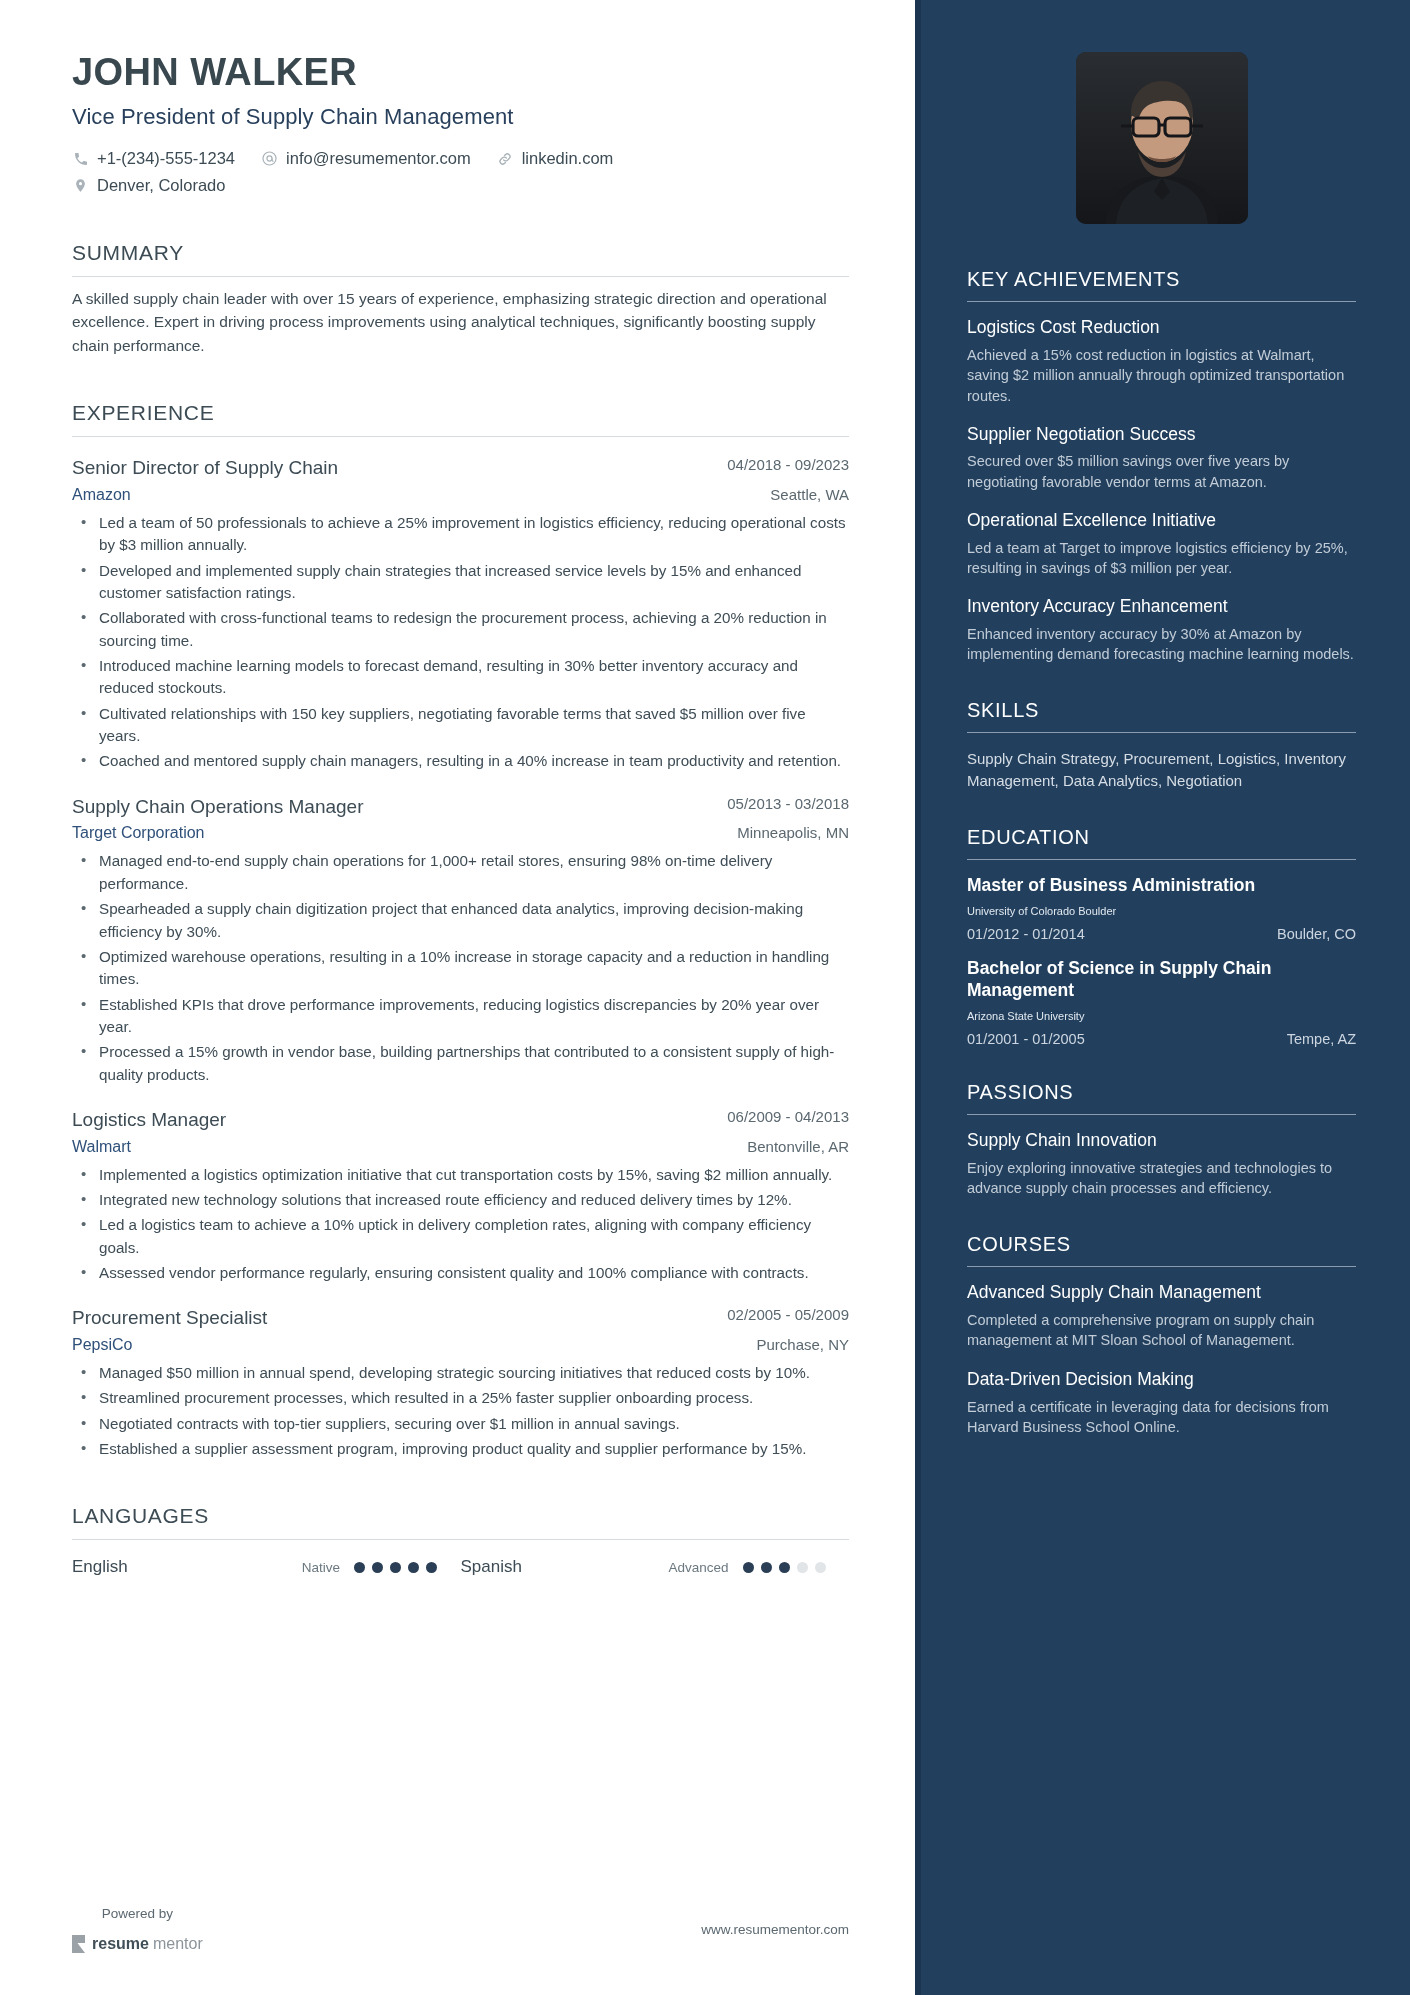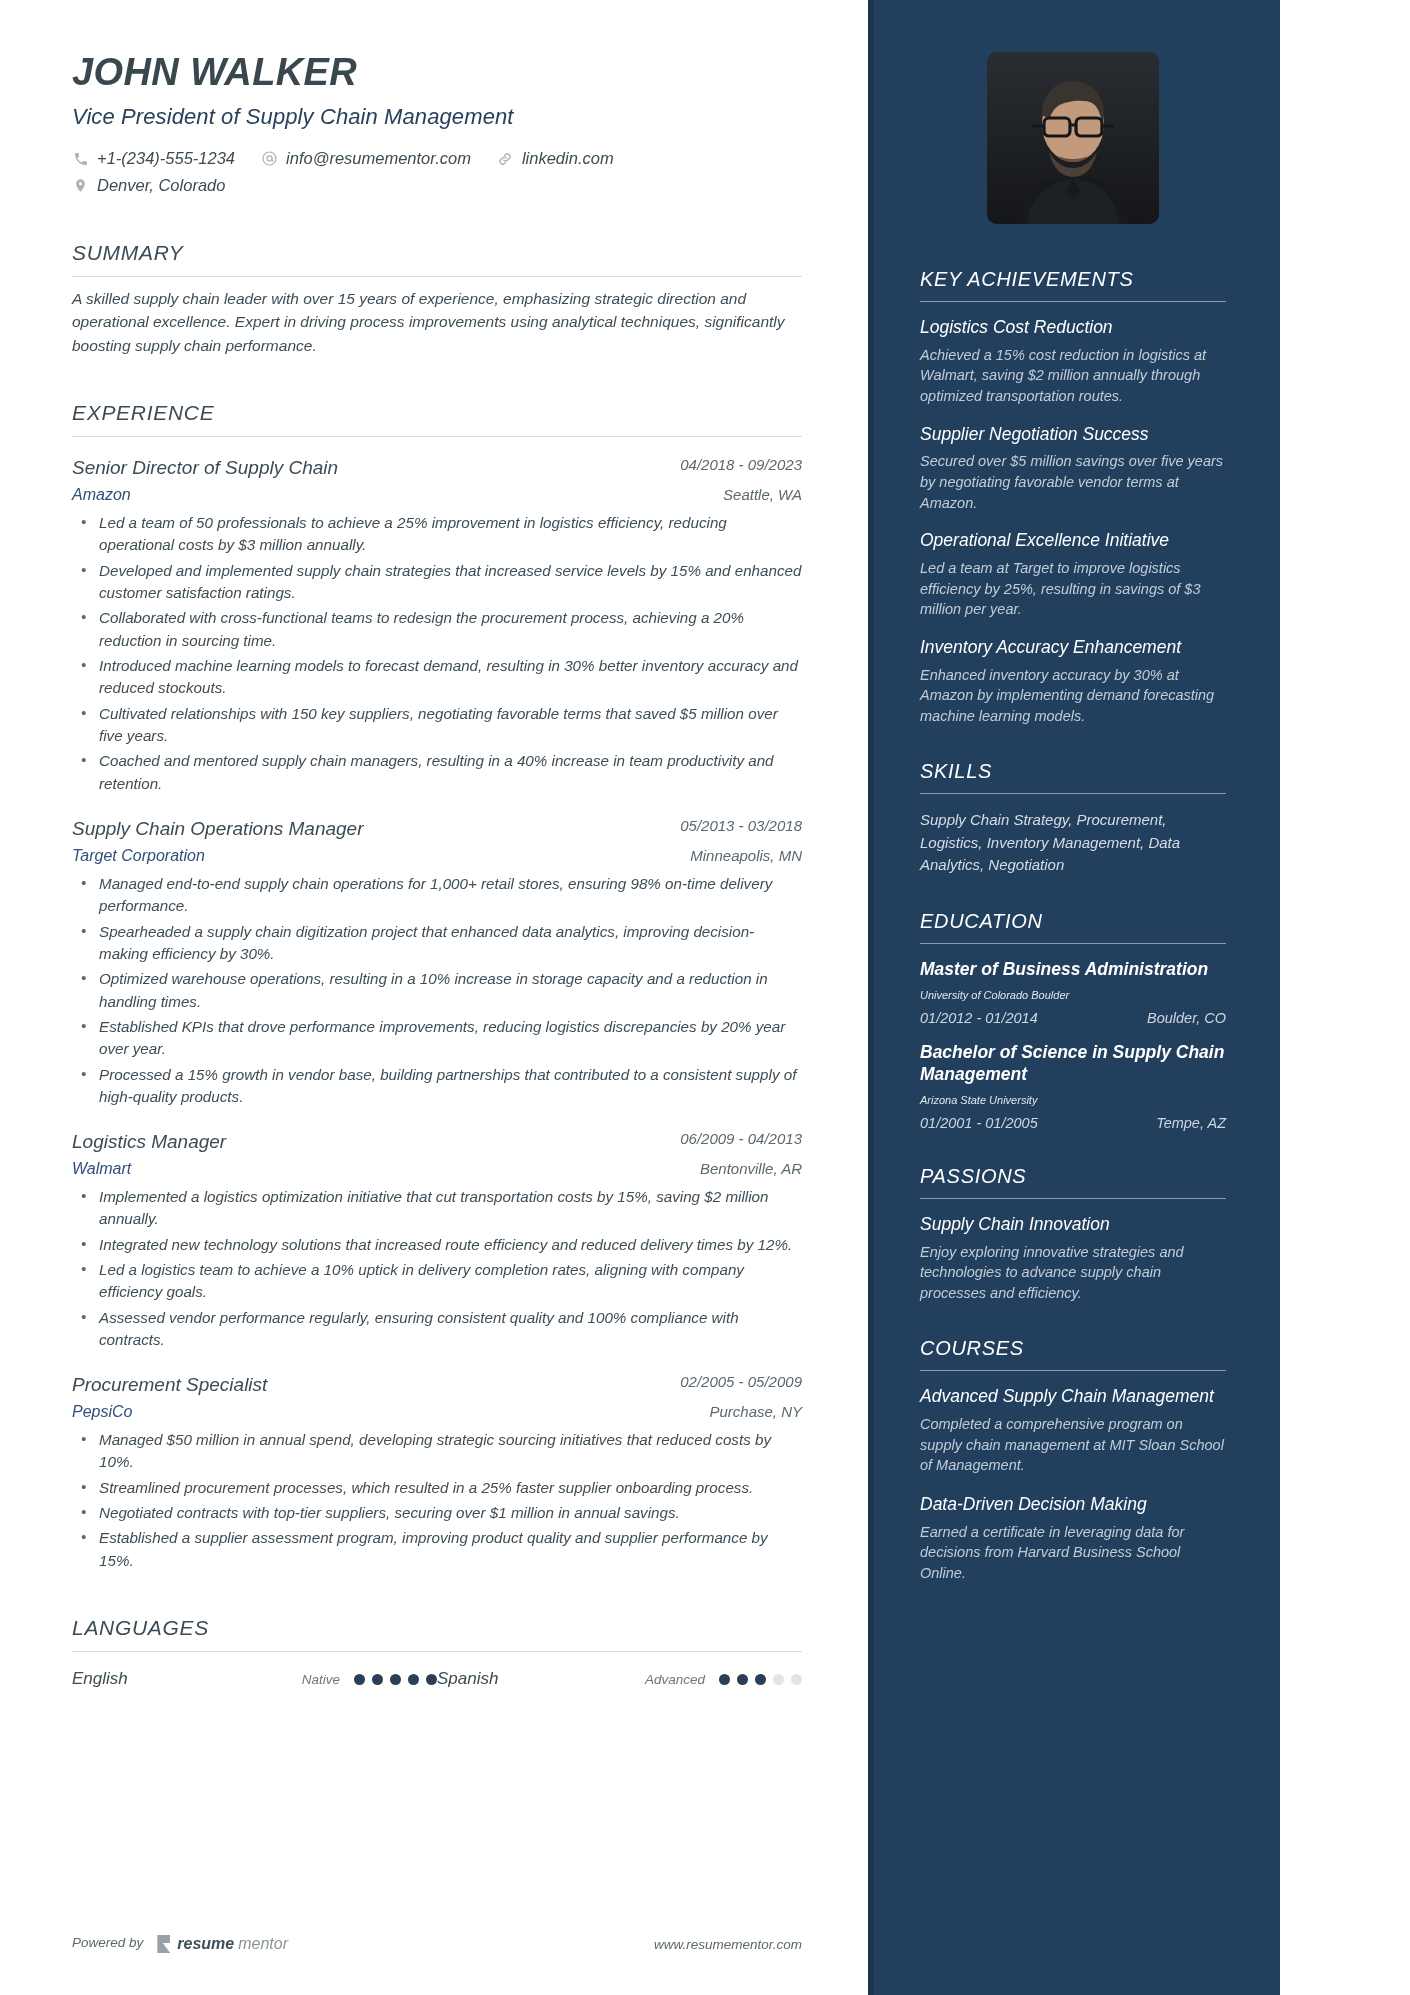--- a/index.html
+++ b/index.html
@@ -4,25 +4,24 @@
 <style>
   * { box-sizing: border-box; margin: 0; padding: 0; }
   html, body {
     width: 1410px;
     background: #ffffff;
     font-family: "Liberation Sans", sans-serif;
     -webkit-font-smoothing: antialiased;
   }
   .page {
     position: relative;
-    width: 1280px;
+    width: 1410px;
     min-height: 1995px;
     display: flex;
     background: #ffffff;
-    font-style: italic;
   }
 
   
   .main-col {
     width: 915px;
     padding: 52px 66px 0 72px;
     position: relative;
   }
 
   .name {
@@ -183,21 +182,21 @@
     position: absolute;
     left: 72px;
     right: 66px;
     bottom: 42px;
     display: flex;
     justify-content: space-between;
     align-items: center;
     font-size: 13.5px;
     color: #5b6870;
   }
-  .powered { display: flex; align-items: flex-start; gap: 14px; }
+  .powered { display: flex; align-items: center; gap: 14px; flex-direction: column; }
   .logo {
     display: inline-flex;
     align-items: center;
     gap: 4px;
     font-size: 16px;
   }
   .logo-mark {
     display: inline-block;
     width: 13px;
     height: 18px;

